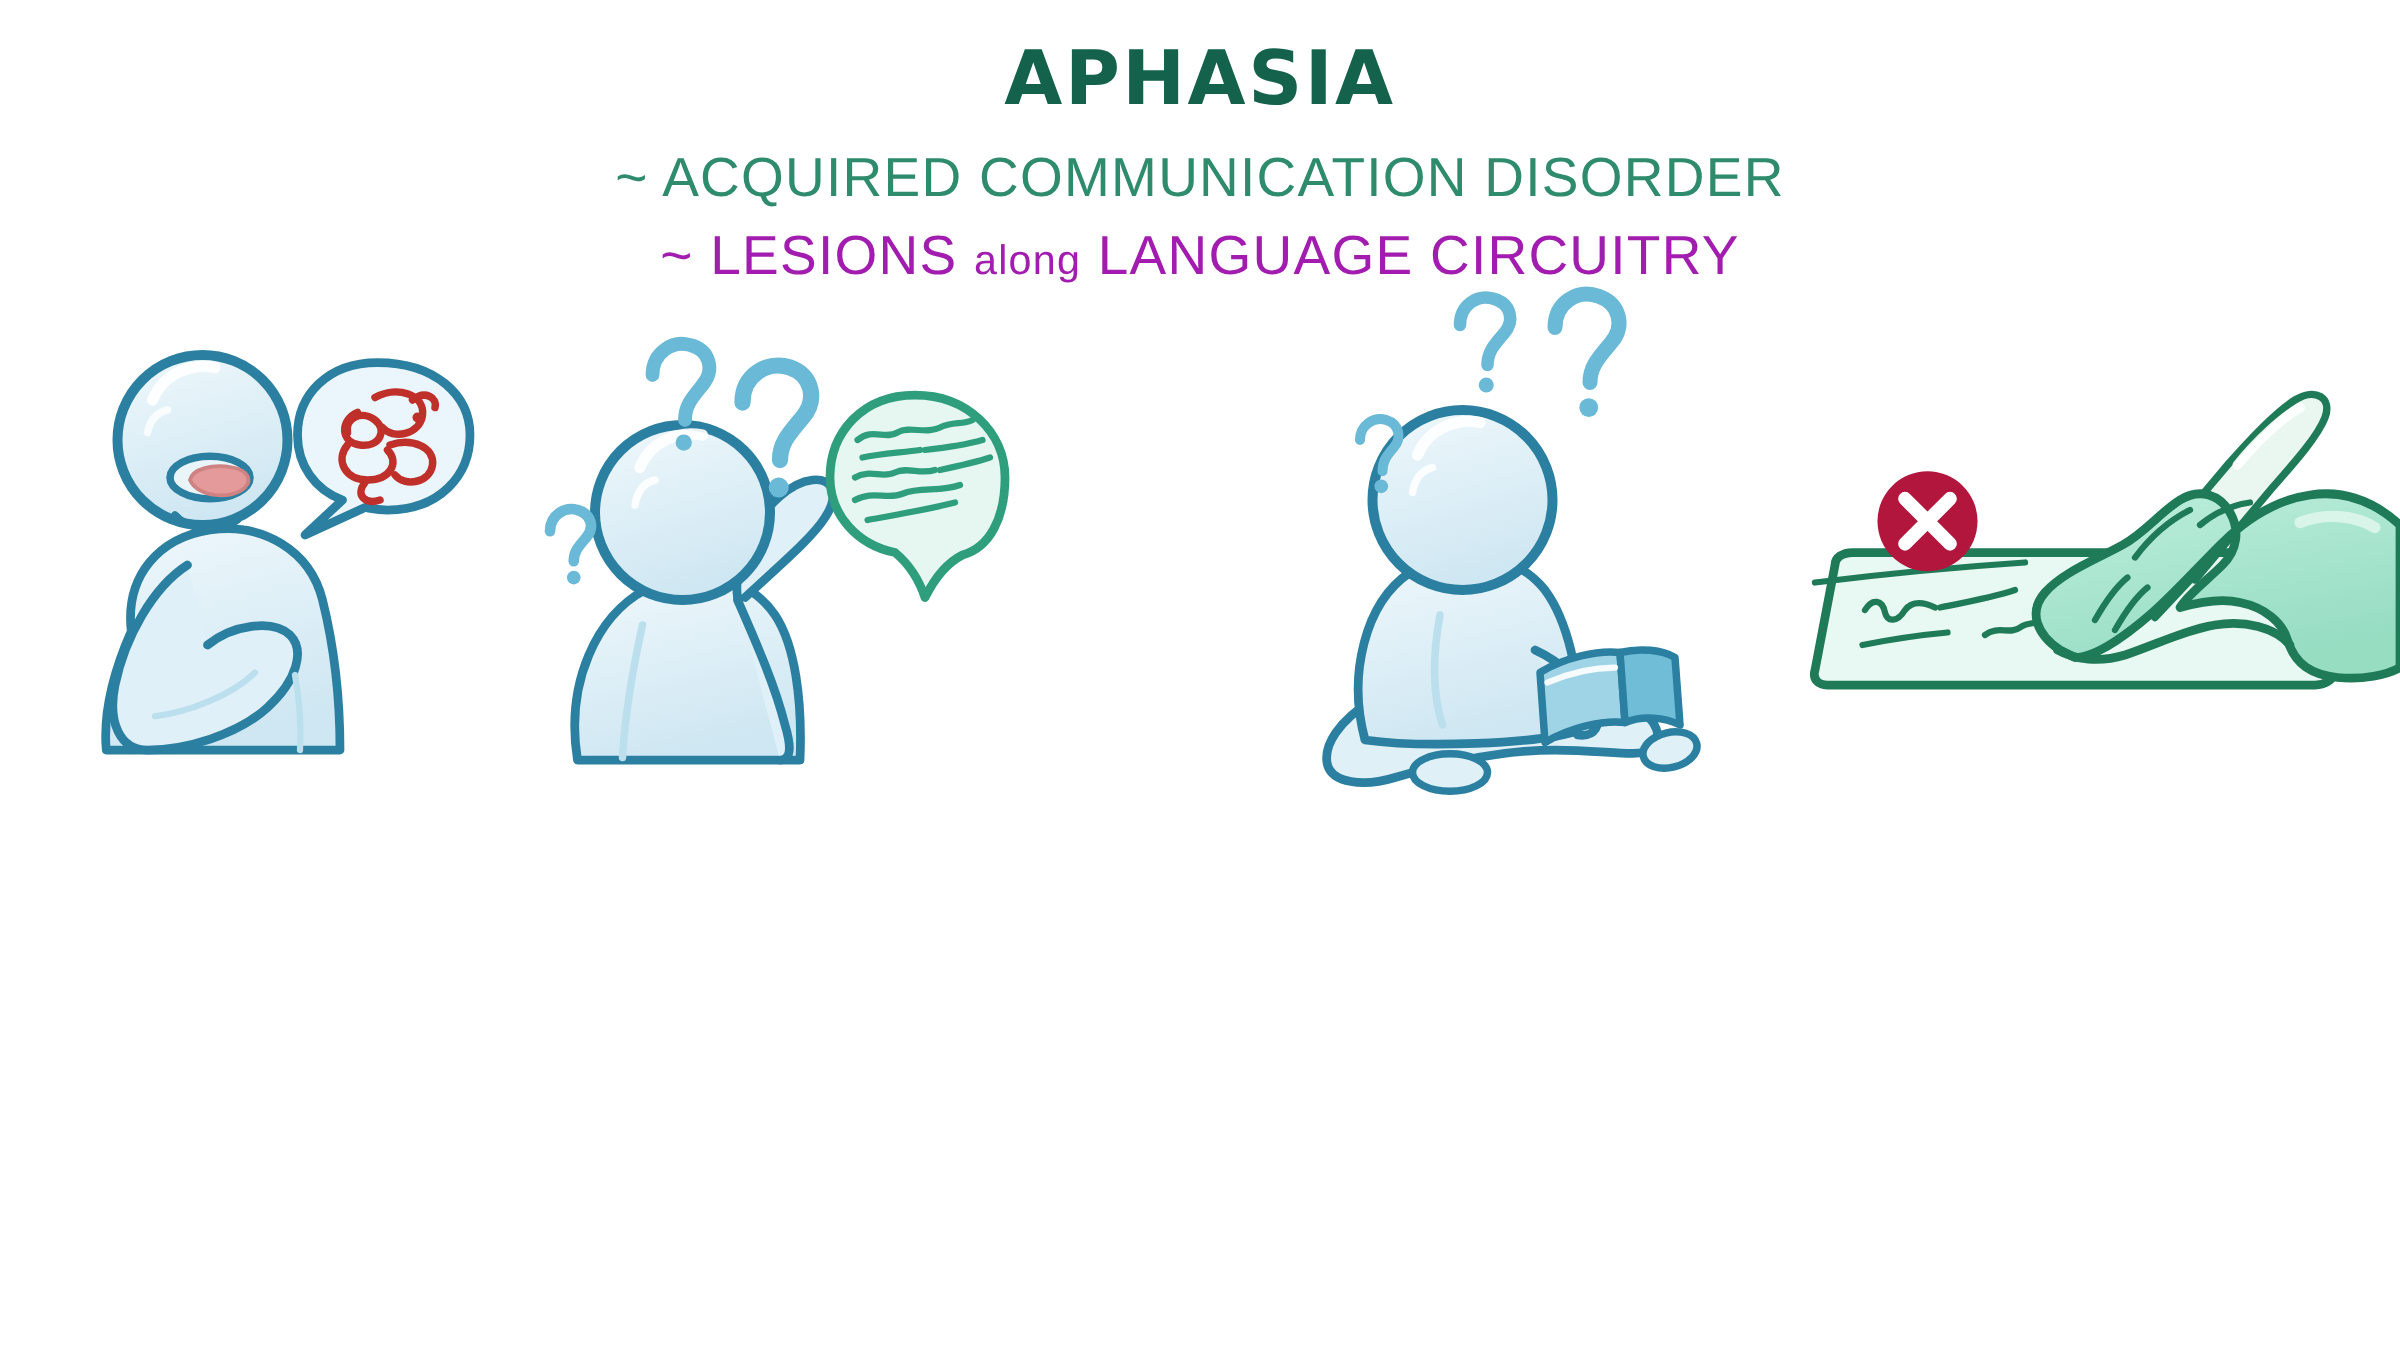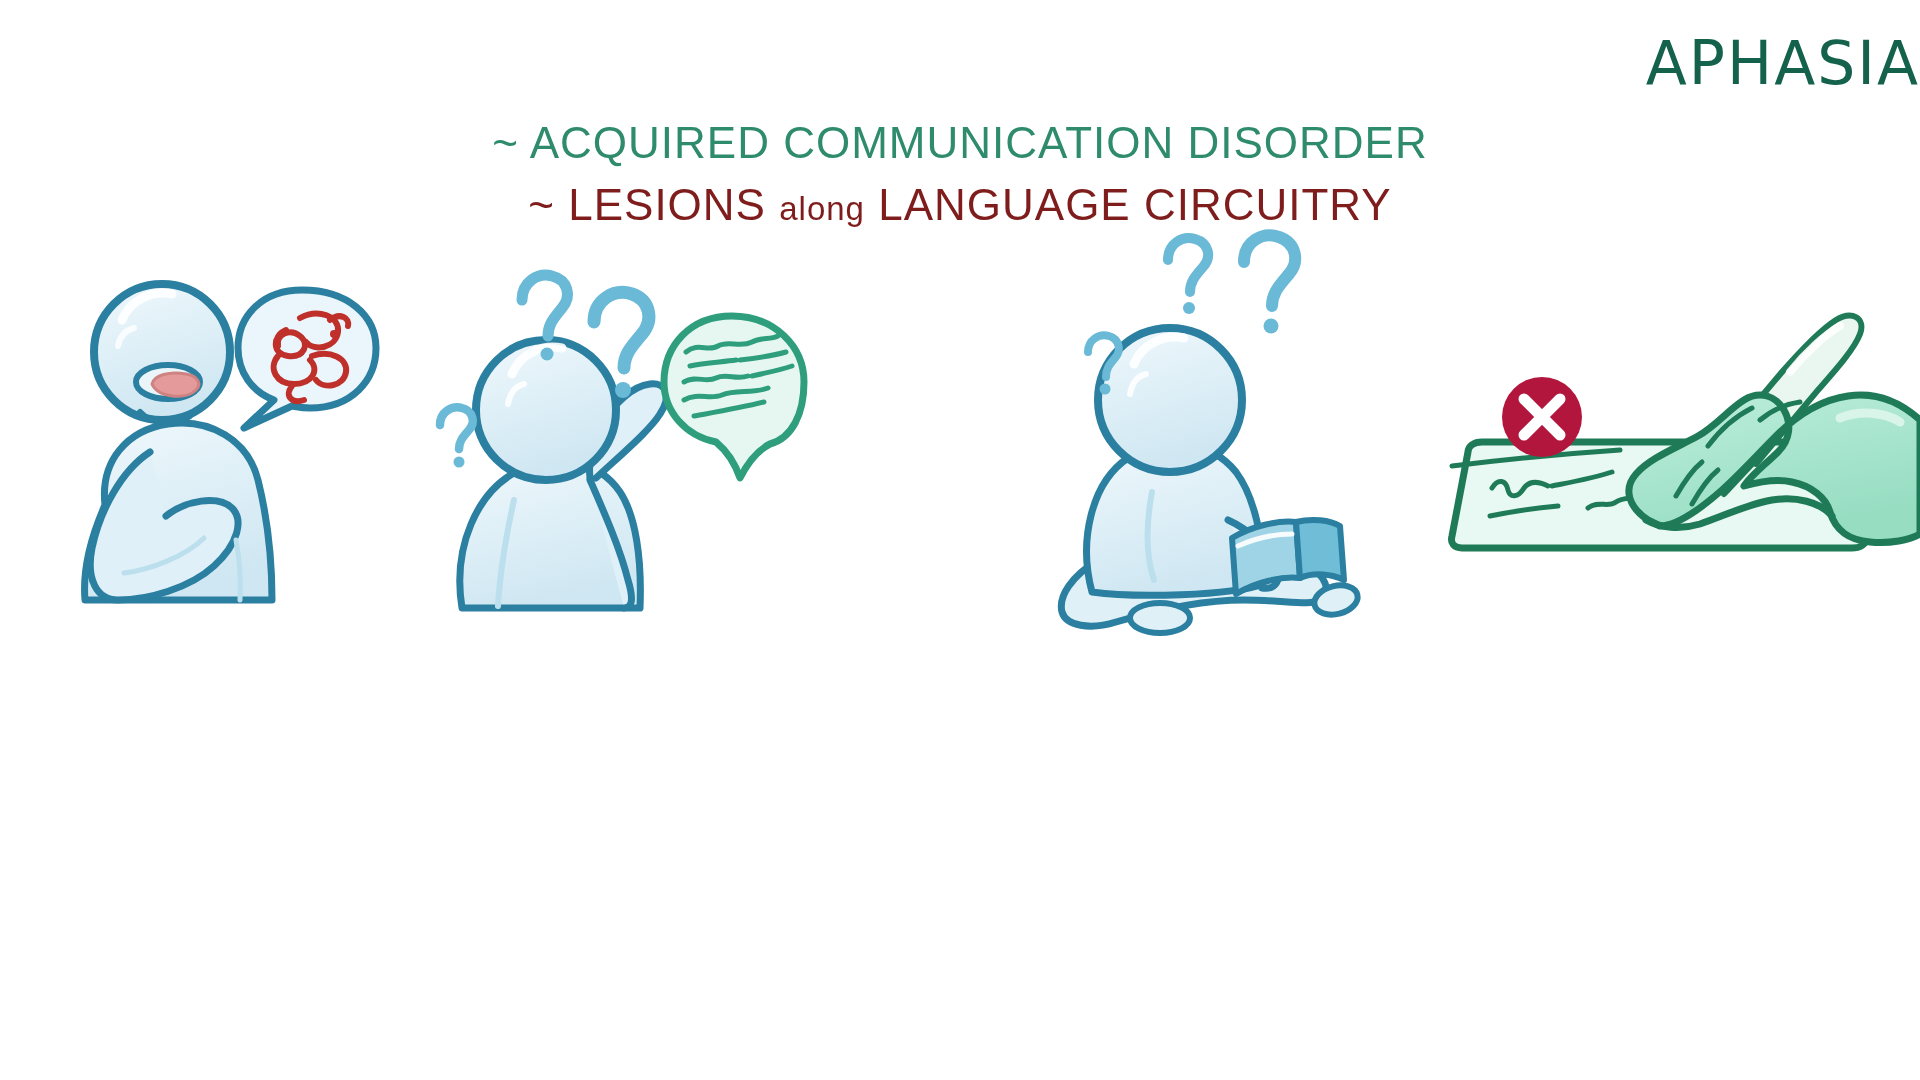--- a/index.html
+++ b/index.html
@@ -3,26 +3,26 @@
 <meta charset="utf-8">
 <style>
   html,body{margin:0;padding:0;}
   body{
     width:1920px;height:1080px;background:#ffffff;
     font-family:"Liberation Sans", sans-serif;overflow:hidden;position:relative;
   }
   #stage{position:absolute;inset:0;}
   .hdr{position:absolute;left:0;right:0;text-align:center;}
   #title{
-    top:28px;font-size:60px;font-weight:normal;letter-spacing:2px;
-    color:#14614C;font-family:"DejaVu Sans", sans-serif;text-align:right;
+    top:28px;font-size:60px;font-weight:bold;letter-spacing:2px;
+    color:#14614C;font-family:"DejaVu Sans", sans-serif;
   }
   #sub1{top:118px;font-size:44px;color:#2E8B6B;letter-spacing:1px;
         font-family:Liberation Sans, sans-serif;}
-  #sub2{top:180px;font-size:44px;color:#7f1d1d;letter-spacing:1px;
+  #sub2{top:180px;font-size:44px;color:#a21caf;letter-spacing:1px;
         font-family:"Liberation Sans", sans-serif;}
   #sub2 .sm{font-size:33px;text-transform:lowercase;}
   svg.art{position:absolute;left:0;top:0;width:1920px;height:1080px;}
 </style>
 </head>
 <body>
 
 <div id="stage">
 
   <div class="hdr" id="title">APHASIA</div>

